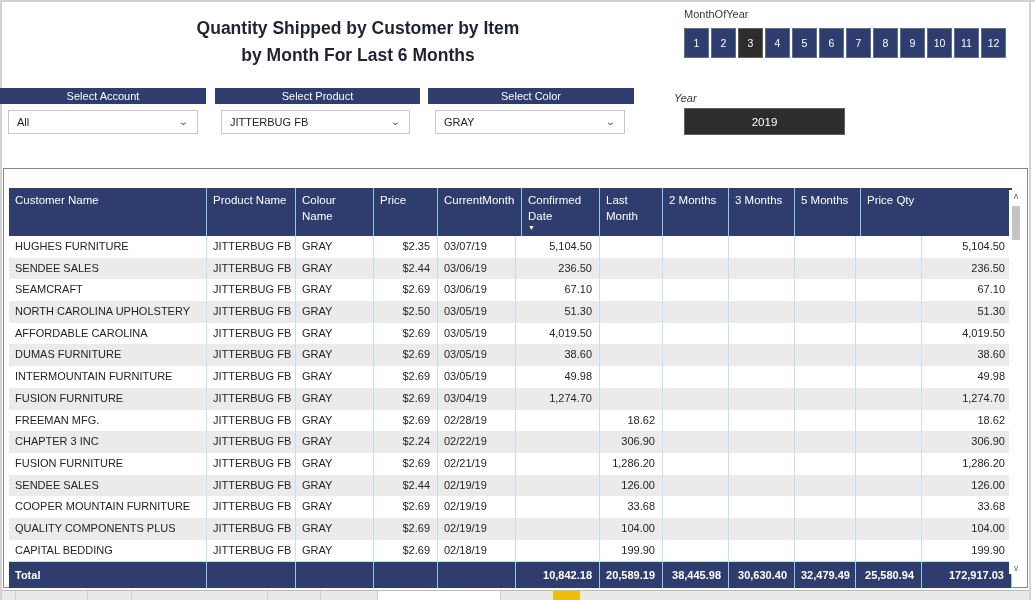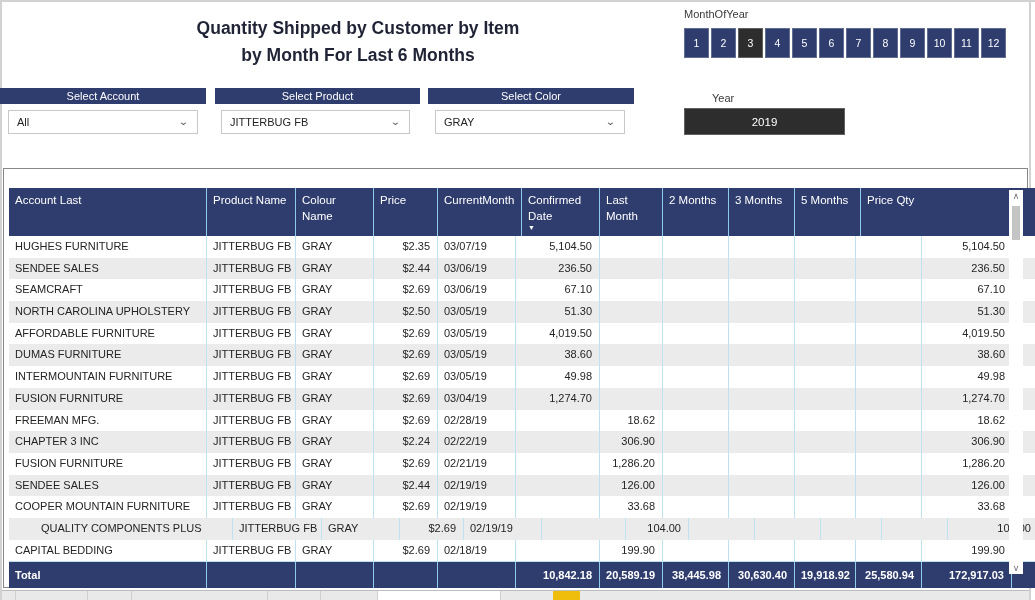--- a/index.html
+++ b/index.html
@@ -10,21 +10,21 @@
   .edge.left{left:0;top:0;width:2px;height:600px;}
   .edge.right{left:1029px;top:0;width:2px;height:600px;}
 
   
   .report-title{position:absolute;left:98px;top:15px;width:520px;text-align:center;
                 font-size:17.5px;font-weight:bold;color:#1f2335;line-height:1.55;}
 
   
   .slicer-label{position:absolute;font-size:11px;color:#3b3a39;}
   .month-label{left:684px;top:8px;}
-  .year-label{left:712px;top:92px;}
+  .year-label{left:674px;top:92px;font-style:italic;}
   .month-buttons{position:absolute;left:684px;top:28px;display:flex;gap:2px;}
   .month-btn{width:25px;height:30px;background:var(--navy);color:#fff;font-size:10.5px;
              display:flex;align-items:center;justify-content:center;cursor:pointer;
              border:1px solid rgba(255,255,255,0.25);box-sizing:border-box;}
   .month-btn.selected{background:var(--dark);}
   .year-buttons{position:absolute;left:684px;top:108px;display:flex;gap:2px;}
   .year-btn{width:161px;height:27px;background:var(--navy);color:#fff;font-size:11.5px;
             display:flex;align-items:center;justify-content:center;cursor:pointer;
             border:1px solid rgba(255,255,255,0.25);box-sizing:border-box;}
   .year-btn.selected{background:var(--dark);}
@@ -121,21 +121,21 @@
     <span class="chev">⌄</span>
   </div>
   <div class="dropdown dd3">
     <span>GRAY</span>
     <span class="chev">⌄</span>
   </div>
 
   <div class="tbl">
     <div class="grid" id="grid">
         <div class="hrow">
-          <div class="th" style="width: 198px;"><span class="">Account Last</span></div>
+          <div class="th" style="width: 198px;"><span class="">Customer Name</span></div>
           <div class="th" style="width: 89px;"><span class="">Product Name</span></div>
           <div class="th" style="width: 78px;"><span class="">Colour Name</span></div>
           <div class="th" style="width: 64px;"><span class="">Price</span></div>
           <div class="th" style="width: 84px;"><span class="">CurrentMonth</span></div>
           <div class="th" style="width: 78px;"><span class="">Confirmed Date</span><span class="sort-ico">▼</span></div>
           <div class="th" style="width: 63px;"><span class="">Last Month</span></div>
           <div class="th" style="width: 66px;"><span class="">2 Months</span></div>
           <div class="th" style="width: 66px;"><span class="">3 Months</span></div>
           <div class="th" style="width: 66px;"><span class="">5 Months</span></div>
           <div class="th" style="width: 90px;"><span class="">Price Qty</span></div>
@@ -190,21 +190,21 @@
           <div class="td al-l" style="width: 78px;">03/05/19</div>
           <div class="td al-r" style="width: 84px;">51.30</div>
           <div class="td al-r" style="width: 63px;"></div>
           <div class="td al-r" style="width: 66px;"></div>
           <div class="td al-r" style="width: 66px;"></div>
           <div class="td al-r" style="width: 61px;"></div>
           <div class="td al-r" style="width: 66px;"></div>
           <div class="td al-r" style="width: 90px;">51.30</div>
         </div>
         <div class="trow">
-          <div class="td al-l" style="width: 198px;">AFFORDABLE FURNITURE</div>
+          <div class="td al-l" style="width: 198px;">AFFORDABLE CAROLINA</div>
           <div class="td al-l" style="width: 89px;">JITTERBUG FB</div>
           <div class="td al-l" style="width: 78px;">GRAY</div>
           <div class="td al-r" style="width: 64px;">$2.69</div>
           <div class="td al-l" style="width: 78px;">03/05/19</div>
           <div class="td al-r" style="width: 84px;">4,019.50</div>
           <div class="td al-r" style="width: 63px;"></div>
           <div class="td al-r" style="width: 66px;"></div>
           <div class="td al-r" style="width: 66px;"></div>
           <div class="td al-r" style="width: 61px;"></div>
           <div class="td al-r" style="width: 66px;"></div>
@@ -316,21 +316,21 @@
           <div class="td al-l" style="width: 78px;">02/19/19</div>
           <div class="td al-r" style="width: 84px;"></div>
           <div class="td al-r" style="width: 63px;">33.68</div>
           <div class="td al-r" style="width: 66px;"></div>
           <div class="td al-r" style="width: 66px;"></div>
           <div class="td al-r" style="width: 61px;"></div>
           <div class="td al-r" style="width: 66px;"></div>
           <div class="td al-r" style="width: 90px;">33.68</div>
         </div>
         <div class="trow alt">
-          <div class="td al-l" style="width: 198px; margin-left: 26px;">QUALITY COMPONENTS PLUS</div>
+          <div class="td al-l" style="width: 198px;">QUALITY COMPONENTS PLUS</div>
           <div class="td al-l" style="width: 89px;">JITTERBUG FB</div>
           <div class="td al-l" style="width: 78px;">GRAY</div>
           <div class="td al-r" style="width: 64px;">$2.69</div>
           <div class="td al-l" style="width: 78px;">02/19/19</div>
           <div class="td al-r" style="width: 84px;"></div>
           <div class="td al-r" style="width: 63px;">104.00</div>
           <div class="td al-r" style="width: 66px;"></div>
           <div class="td al-r" style="width: 66px;"></div>
           <div class="td al-r" style="width: 61px;"></div>
           <div class="td al-r" style="width: 66px;"></div>
@@ -353,21 +353,21 @@
         <div class="totrow">
           <div class="td al-l" style="width: 198px;">Total</div>
           <div class="td al-l" style="width: 89px;"></div>
           <div class="td al-l" style="width: 78px;"></div>
           <div class="td al-r" style="width: 64px;"></div>
           <div class="td al-l" style="width: 78px;"></div>
           <div class="td al-r" style="width: 84px;">10,842.18</div>
           <div class="td al-r" style="width: 63px;">20,589.19</div>
           <div class="td al-r" style="width: 66px;">38,445.98</div>
           <div class="td al-r" style="width: 66px;">30,630.40</div>
-          <div class="td al-r" style="width: 61px;">19,918.92</div>
+          <div class="td al-r" style="width: 61px;">32,479.49</div>
           <div class="td al-r" style="width: 66px;">25,580.94</div>
           <div class="td al-r" style="width: 90px;">172,917.03</div>
         </div>
       </div>
     <div class="sbar">
       <div class="arr up">∧</div>
       <div class="thumb"></div>
       <div class="arr down">∨</div>
     </div>
   </div>

